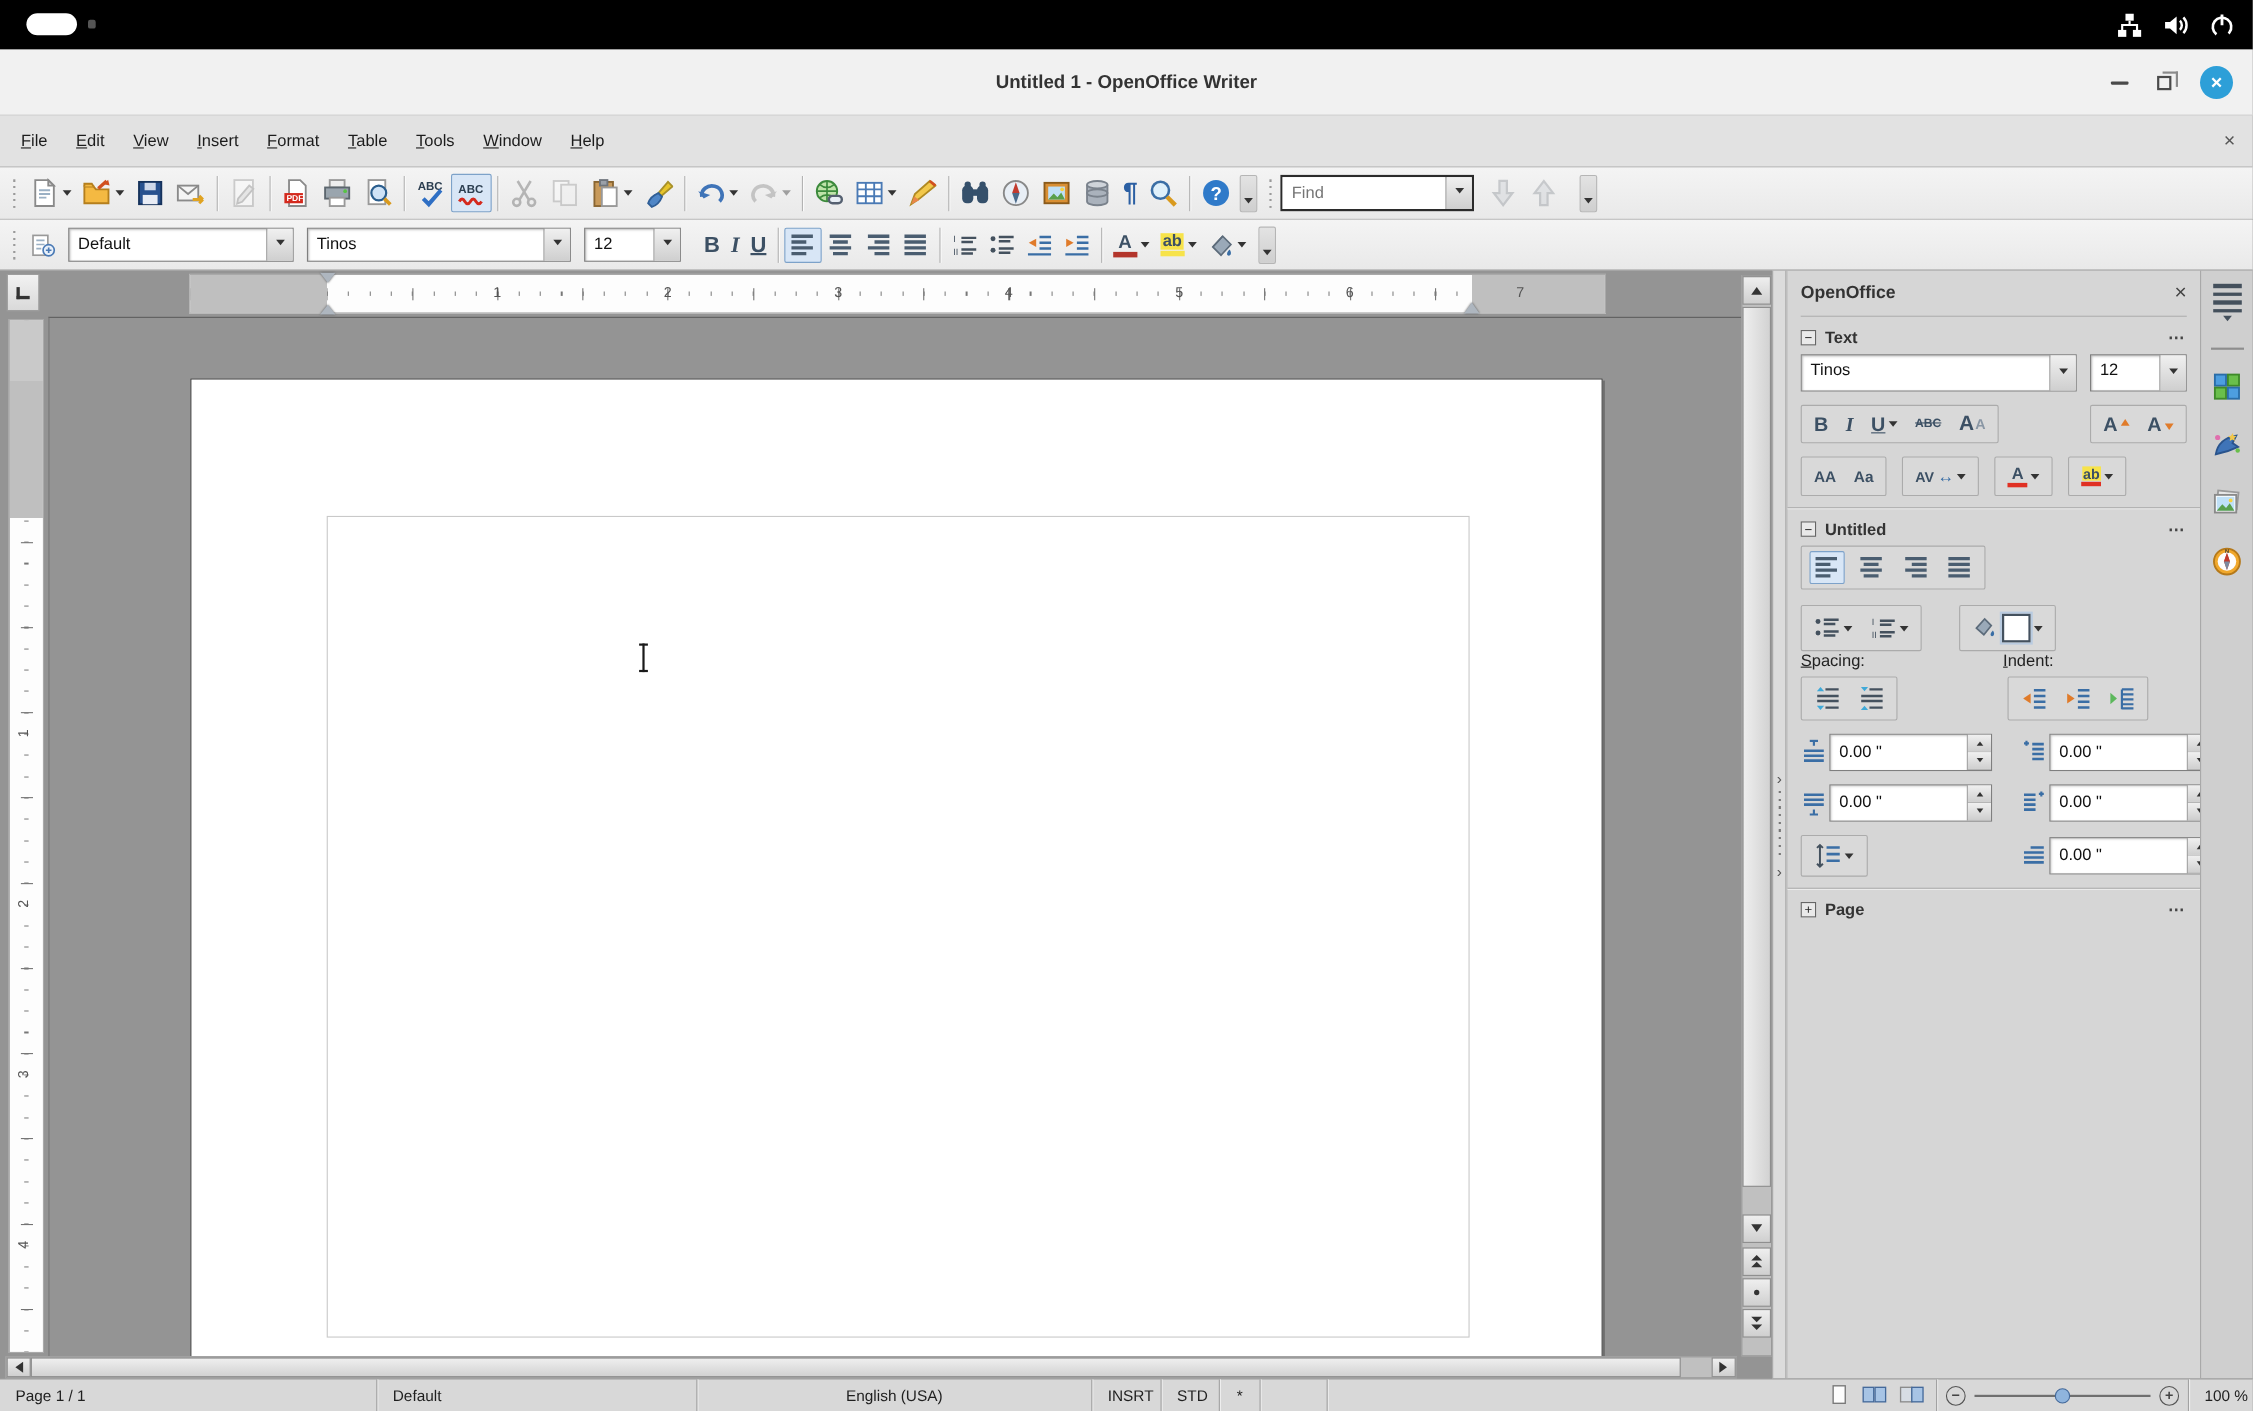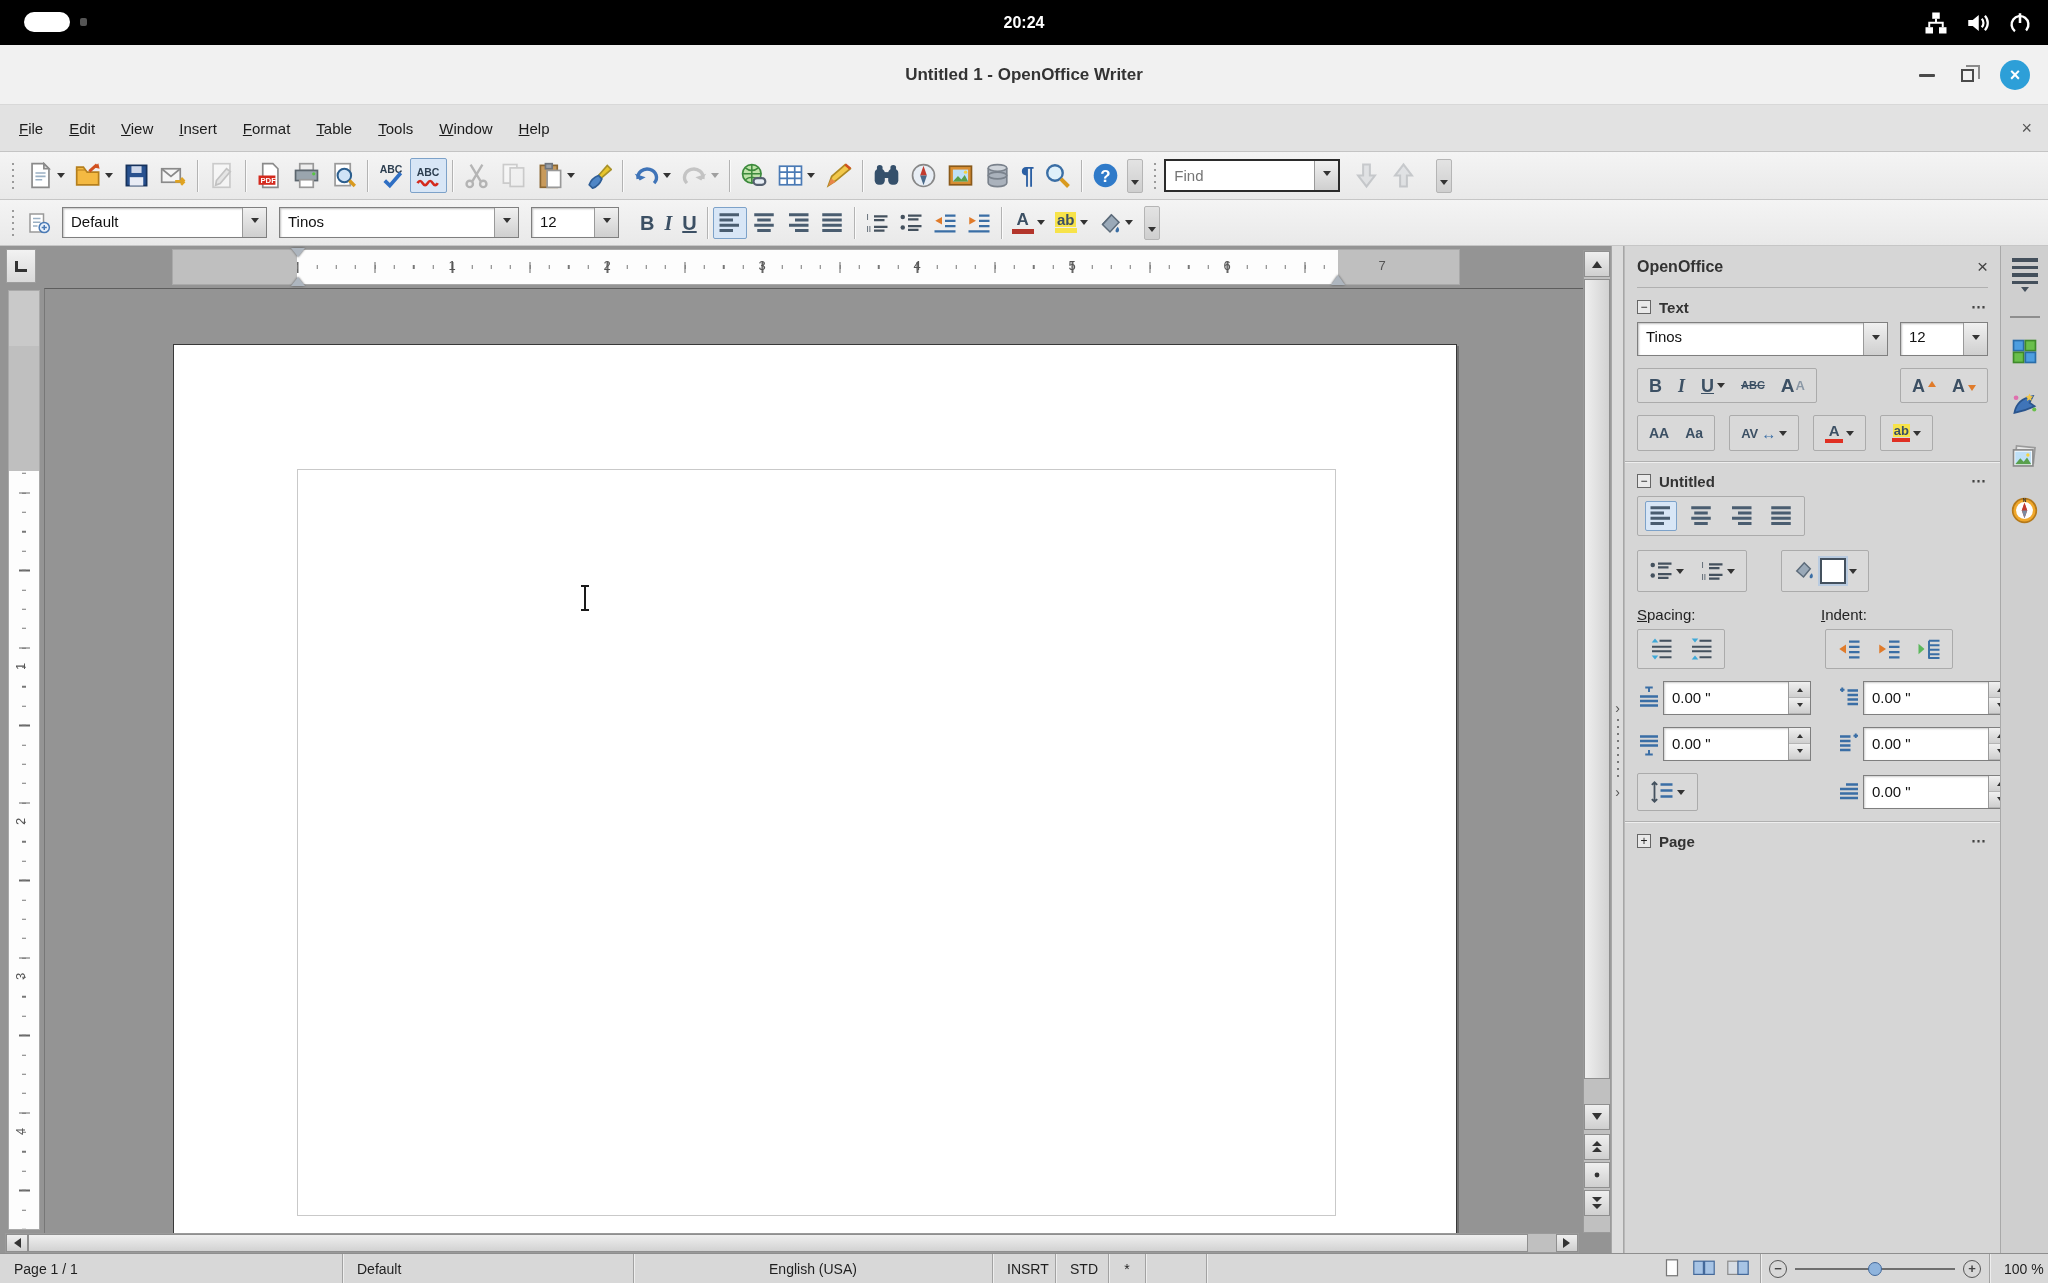--- a/index.html
+++ b/index.html
@@ -132,21 +132,20 @@
   .zoomtrack .tick{position:absolute;left:50%;top:-5px;width:2px;height:12px;background:#6f6f6f}
   .zoomtrack .knob{position:absolute;left:50%;top:-6px;width:14px;height:14px;border-radius:50%;background:#8fb4dd;border:1px solid #44699a;transform:translateX(-50%)}
   .zbtn{width:18px;height:18px;border-radius:50%;border:1.5px solid #555;display:flex;align-items:center;justify-content:center;font-weight:bold;color:#444;font-size:13px;line-height:1}
 </style>
 </head>
 <body>
 
 <div class="topbar">
   <div class="pill"></div>
   <div class="pill-dot"></div>
-  <div class="clock">20:24</div>
   <div class="sysicons">
     <svg class="ic-s" viewBox="0 0 16 16">
         <rect x="5.5" y="1" width="5" height="4.2" fill="#fff"></rect>
         <rect x="1" y="10.8" width="5" height="4.2" fill="#fff"></rect>
         <rect x="10" y="10.8" width="5" height="4.2" fill="#fff"></rect>
         <path d="M8 5.2v2.6M3.5 10.8V7.8h9v3" stroke="#fff" stroke-width="1.3" fill="none"></path>
       </svg>
     <svg class="ic-s" viewBox="0 0 16 16">
         <path d="M1.5 6v4h3l4 3.4V2.6L4.5 6z" fill="#fff"></path>
         <path d="M10.5 5.2a4 4 0 010 5.6M12.6 3.2a7 7 0 010 9.6" stroke="#fff" stroke-width="1.5" fill="none"></path>
@@ -728,21 +727,21 @@
         <div class="sbtn2">
             <svg class="ic-s" viewBox="0 0 16 16">
               <path d="M2.5 8l5-5.5 4 4L7 12z" fill="#9aa9b8" stroke="#5c6b7a"></path>
               <path d="M12.5 9.5c1.4 1.9.5 3.4-.5 3.4s-1.6-1.5.5-3.4z" fill="#3a6ea5"></path>
             </svg>
             <span style="width:26px;height:26px;border:2px solid #44515e;background:#fff;box-shadow:0 0 0 2px #b9cbe0"></span>
             <span class="dd"></span>
           </div>
       </div>
     </div>
-    <div style="display:flex;margin-top:14px">
+    <div style="display:flex;">
       <span class="ulbl" style="width:184px;display:inline-block">Spacing:</span>
       <span class="ulbl" style="display:inline-block">Indent:</span>
     </div>
     <div style="display:flex;margin-top:6px">
       <div class="grp" style="margin-right:100px">
         <div class="sbtn2">
             <svg class="ic-s" viewBox="0 0 16 16">
               <path d="M4 1l2.2 2.6H1.8z" fill="#3fa9d8"></path>
               <path d="M7 2.5h8" stroke="#44515e" stroke-width="1.4"></path>
               <path d="M4 15l2.2-2.6H1.8z" fill="#3fa9d8"></path>

